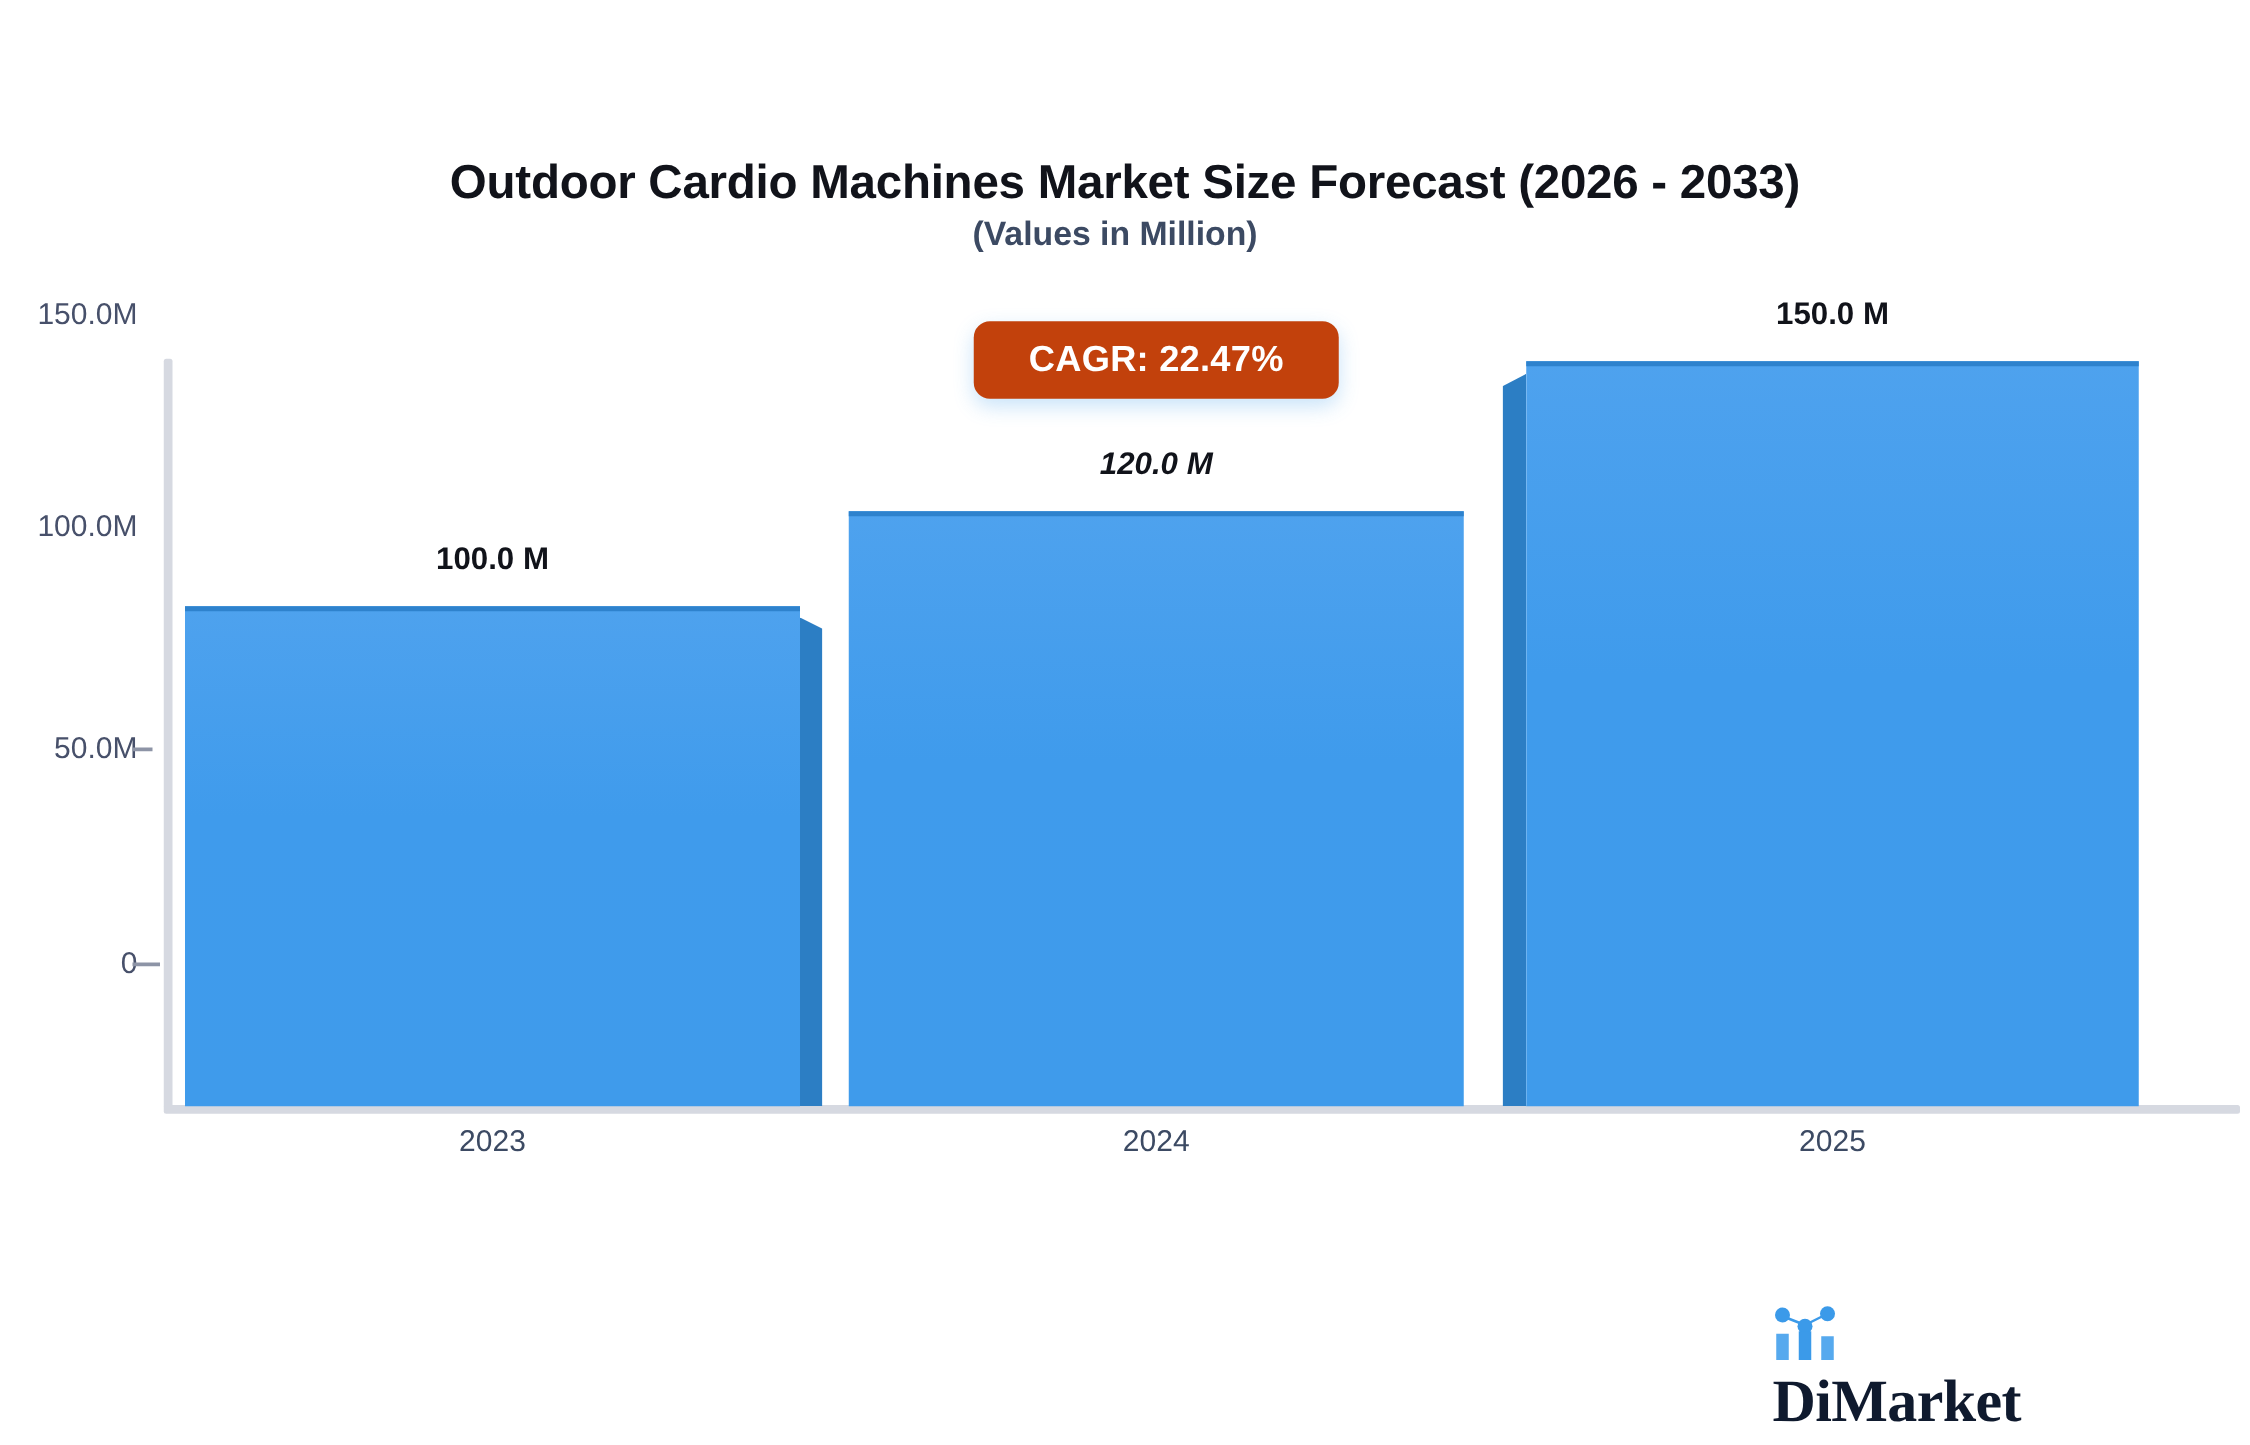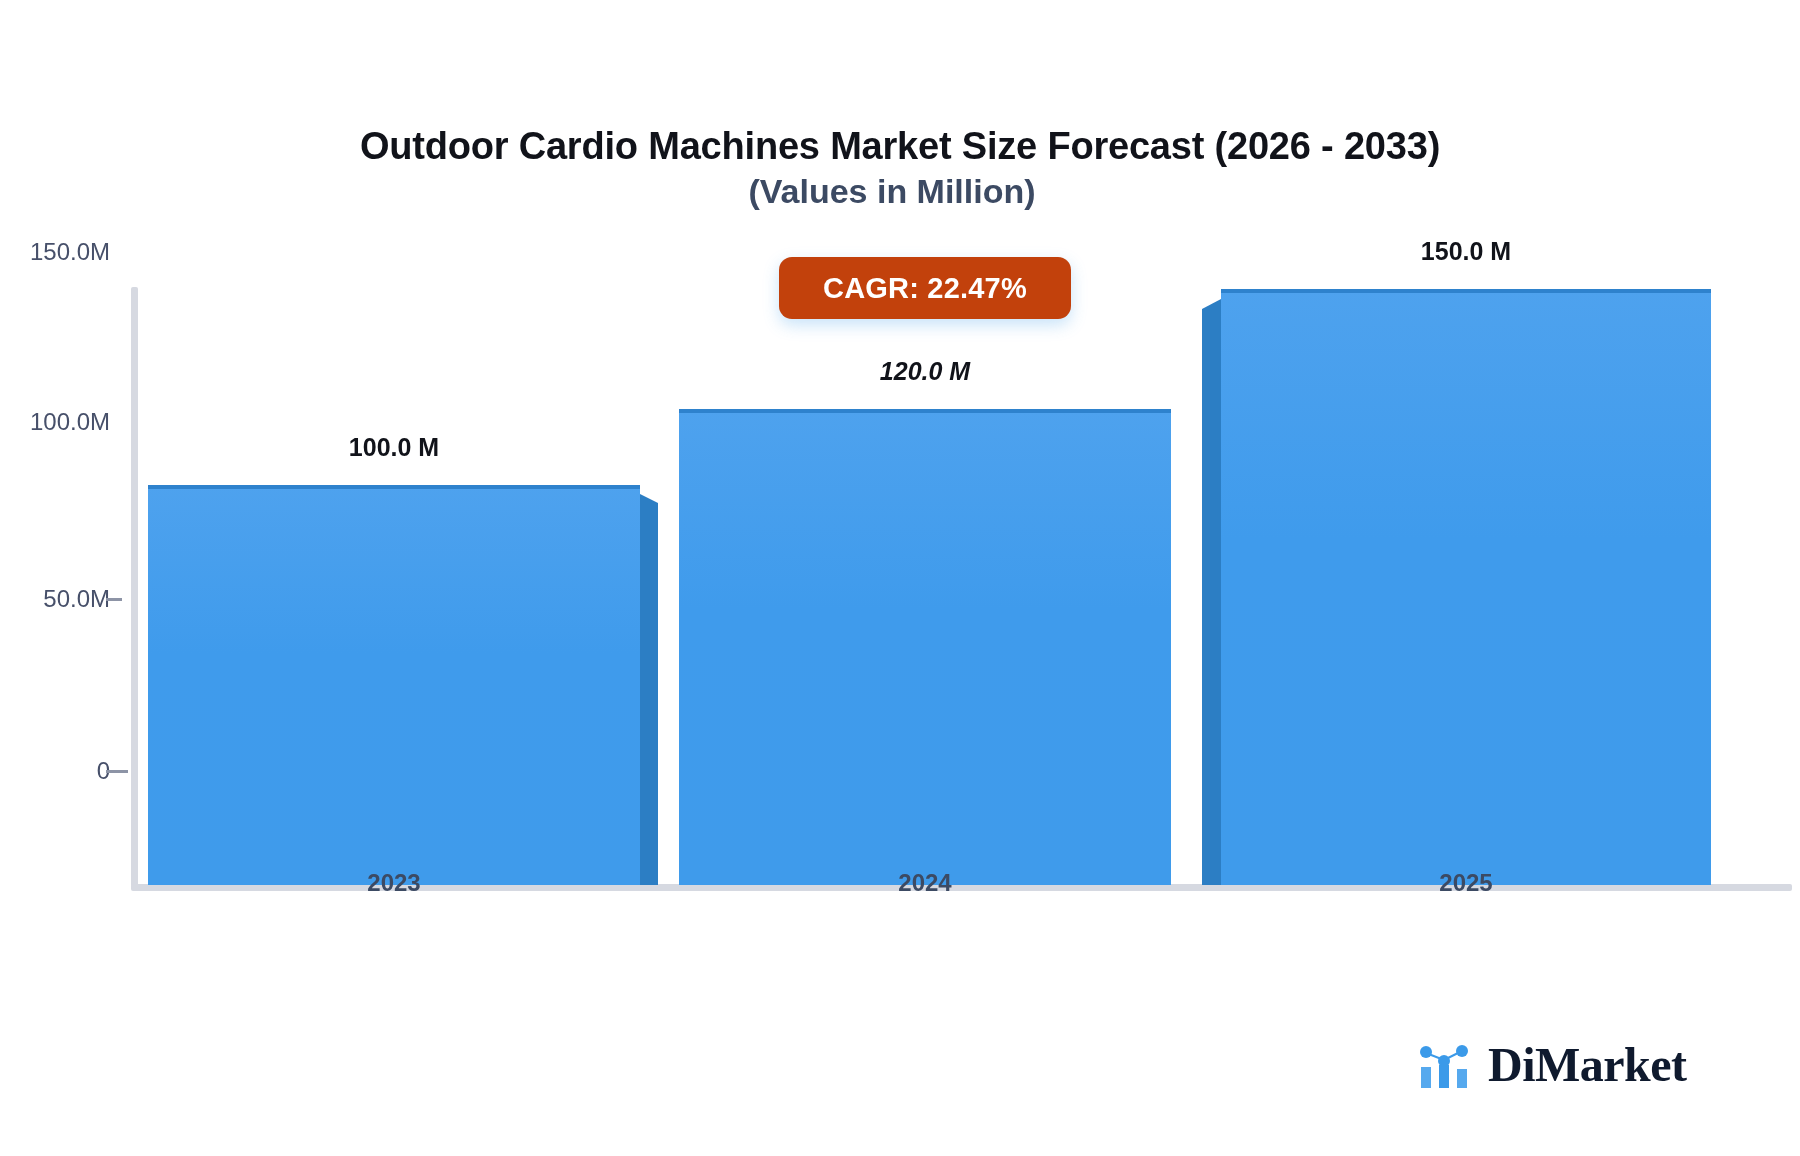--- a/index.html
+++ b/index.html
@@ -17,21 +17,21 @@
     position:absolute;left:0;right:0;top:105px;
     text-align:center;
     font-size:38px;font-weight:bold;
     color:#11131a;
     letter-spacing:-0.2px;
     margin-top:20px;
   }
   .subtitle{
     position:absolute;left:0;right:16px;top:172px;
     text-align:center;
-    font-size:34px;font-weight:bold;
+    font-size:27px;font-weight:bold;
     color:#3c4a63;
   }
 
   
   .cagr-badge{
     position:absolute;
     left:779px;top:257px;
     width:292px;height:62px;
     background:#c2410c;
     border-radius:13px;
@@ -102,32 +102,31 @@
   }
   .bar-value{
     position:absolute;left:0;width:100%;
     text-align:center;
     font-size:25px;font-weight:bold;
     color:#11131a;
     top:-52px;
   }
   .xtick-label{
     position:absolute;
-    top:869px;
+    top:900px;
     text-align:center;
     font-size:24px;
     color:#3c4a63;
-    font-weight:bold;
   }
 
   
   .logo{
     position:absolute;
     left:1418px;top:1040px;
-    display:flex;align-items:center;gap:18px;
+    display:flex;align-items:flex-start;gap:8px;flex-direction:column;
   }
   .logo-mark{width:52px;height:50px;display:block;}
   .logo-text{
     font-family:"Liberation Serif", serif;
     font-size:48px;font-weight:bold;
     color:#0f1a2e;letter-spacing:-0.5px;
     line-height:1;
   }
 </style>
 </head>

